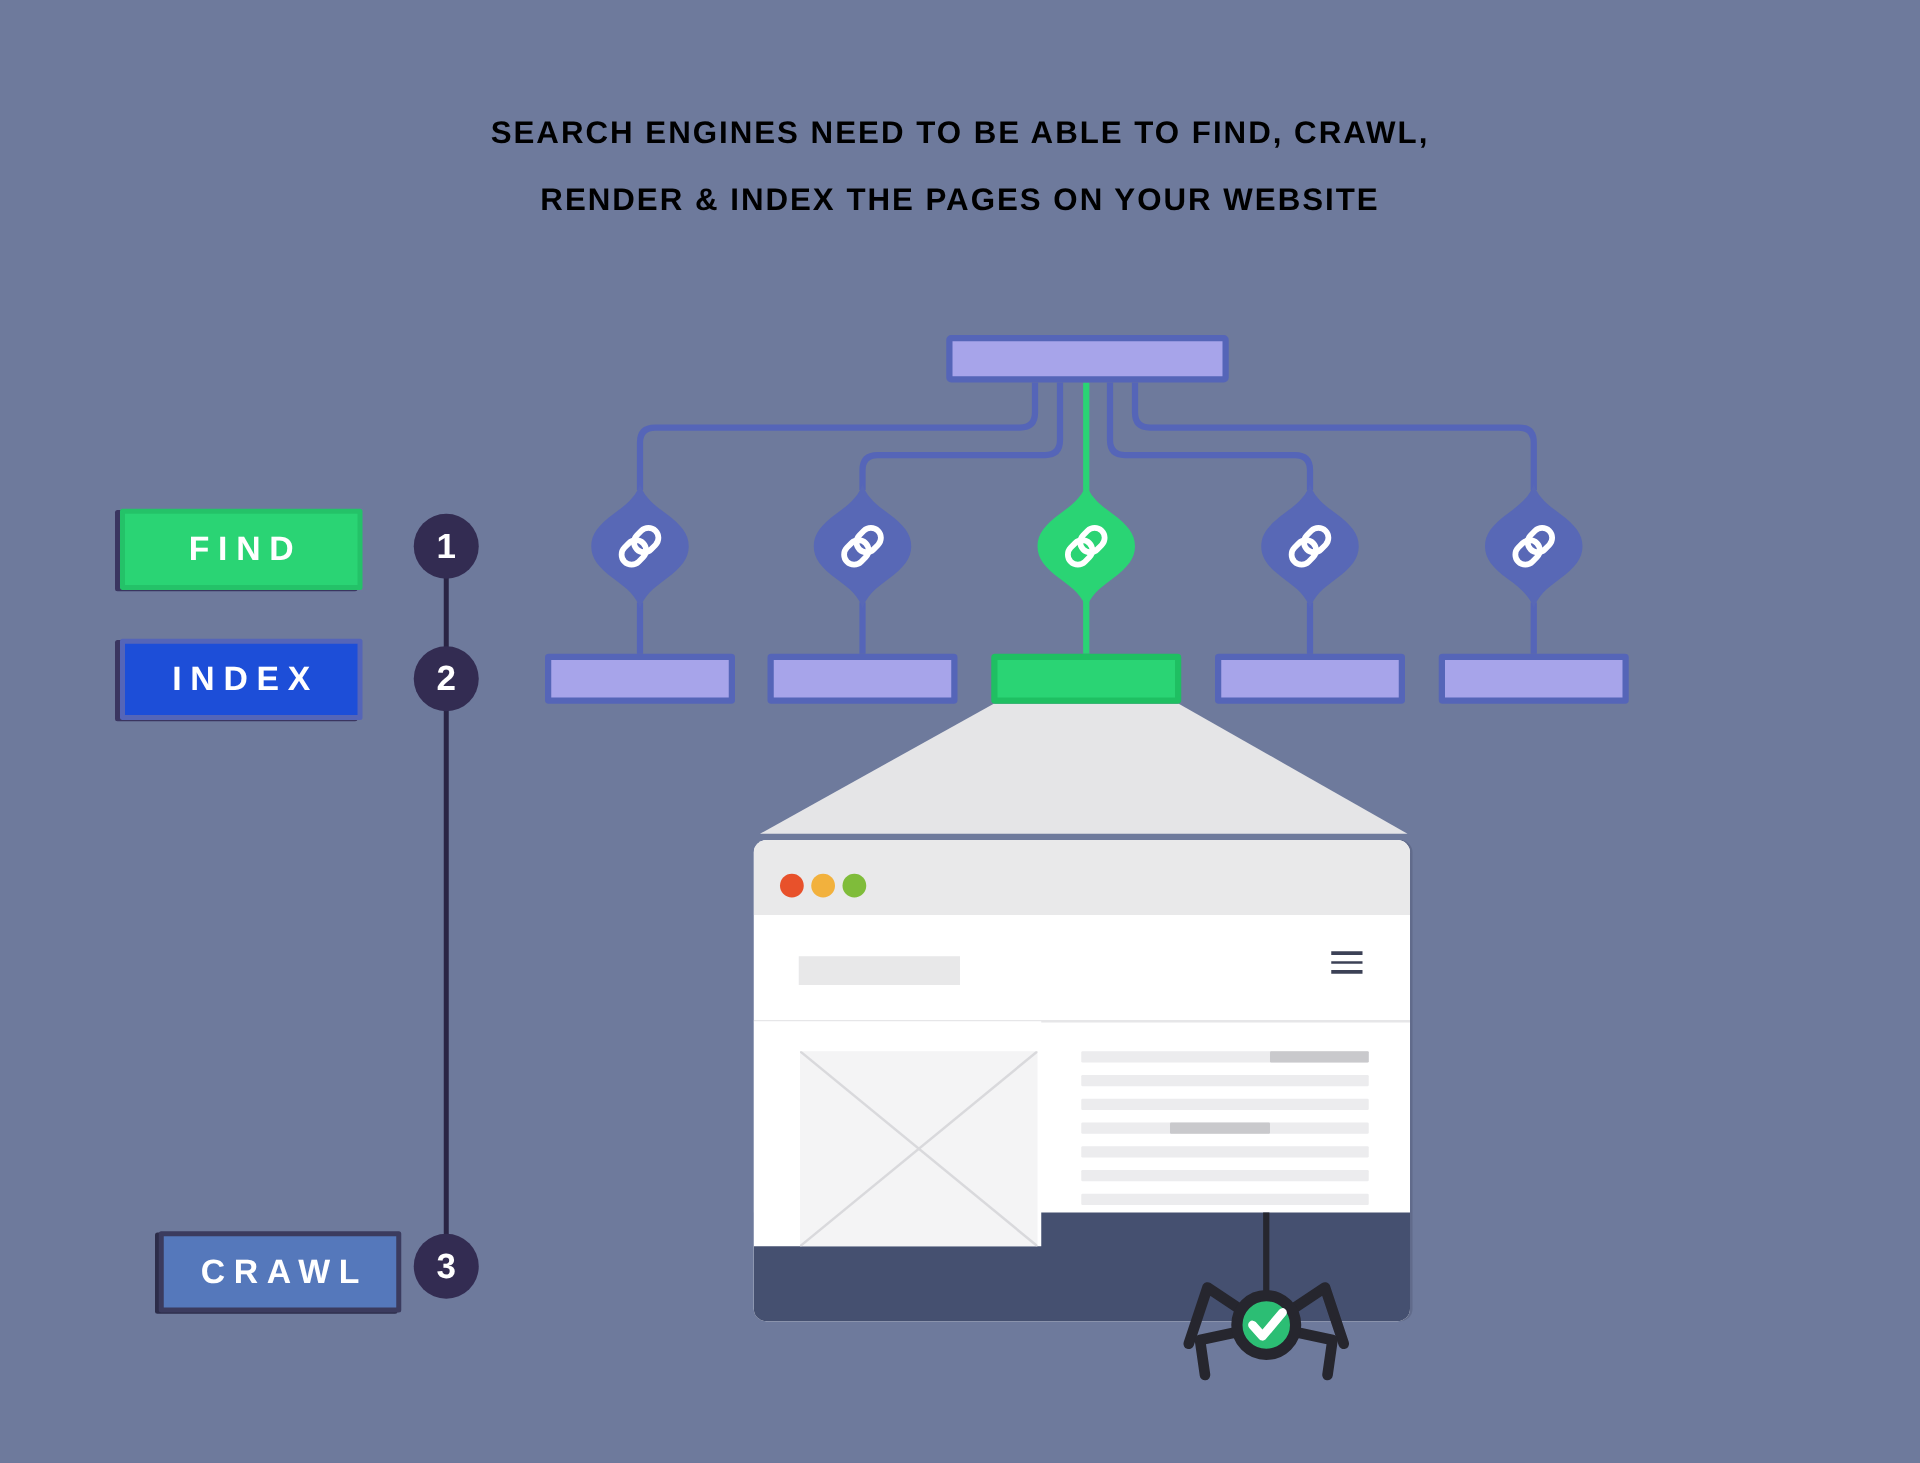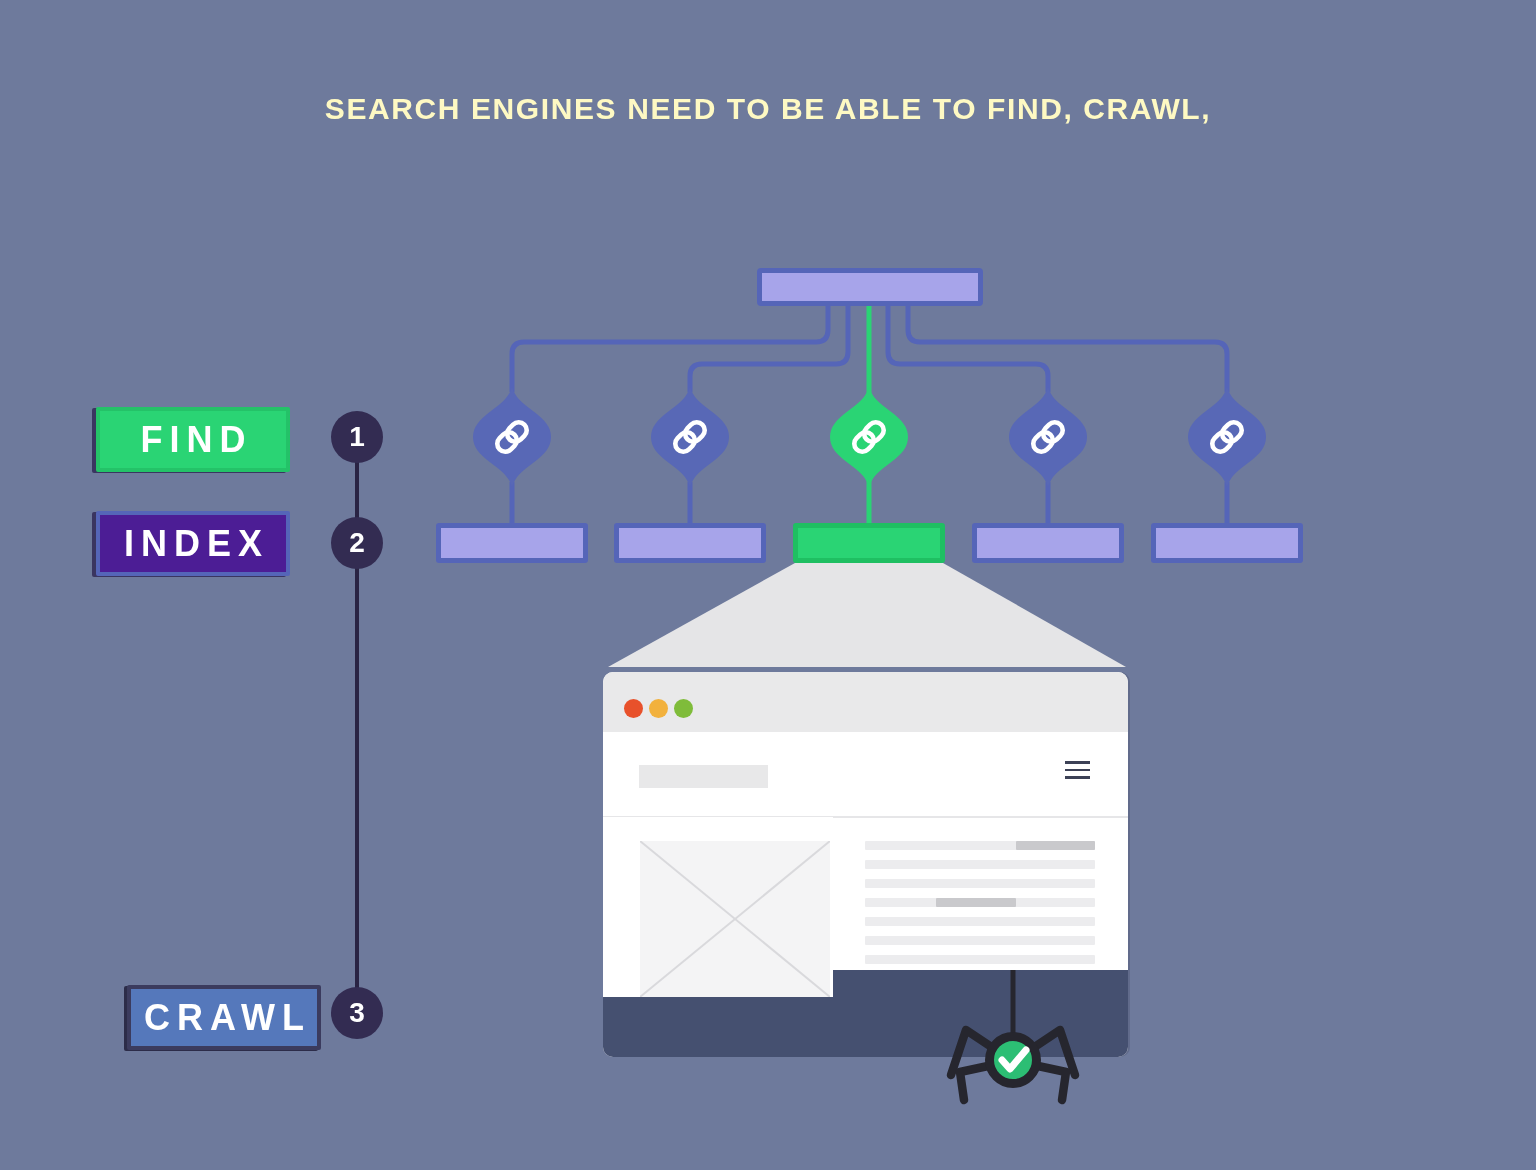--- a/index.html
+++ b/index.html
@@ -3,46 +3,46 @@
 <meta charset="utf-8">
 <style>
   html,body{margin:0;padding:0;background:#6e7a9c;}
   .canvas{
     position:relative;width:1536px;height:1170px;background:#6e7a9c;
     font-family:"Liberation Sans",sans-serif;overflow:hidden;
   }
   
   .title-line{
     position:absolute;left:0;width:100%;text-align:center;
-    color:#fef9c3;font-size:30px;font-weight:bold;letter-spacing:1.6px;
+    color:#000000;font-size:25px;font-weight:bold;letter-spacing:1.6px;
   }
   .title-line.l1{top:92px;}
   .title-line.l2{top:146px;}
 
   
   .overlay{position:absolute;left:0;top:0;z-index:1;}
 
   
   .node-box{
     position:absolute;box-sizing:border-box;border-radius:4px;z-index:2;
     background:#a7a4ea;border:5px solid #5565b8;
   }
   .node-box.root{left:757px;top:268px;width:226px;height:38px;}
   .node-box.leaf{top:523px;width:152px;height:40px;border-radius:3px;}
   .node-box.leaf.green{background:#2ad474;border-color:#1fbf62;}
 
   
   .step-btn{
     position:absolute;left:96px;width:194px;height:65px;box-sizing:border-box;
     display:flex;align-items:center;justify-content:center;border-radius:2px;
-    color:#ffffff;font-size:36px;font-weight:600;letter-spacing:7px;
+    color:#ffffff;font-size:27px;font-weight:600;letter-spacing:7px;
     text-indent:7px;z-index:2;
   }
   .step-btn.find {top:407px;background:#2ad474;border:4px solid #24c268;box-shadow:-4px 1px 0 0 #3a3560;}
-  .step-btn.index{top:511px;background:#4c1d95;border:4px solid #5565b8;box-shadow:-4px 1px 0 0 #3a3560;}
+  .step-btn.index{top:511px;background:#1d4ed8;border:4px solid #5565b8;box-shadow:-4px 1px 0 0 #3a3560;}
   .step-btn.crawl{top:985px;background:#5578bb;border:4px solid #3b3b5e;box-shadow:-3px 1px 0 0 #2c2c49;margin-left:31px;}
 
   
   .timeline{position:absolute;left:355px;top:437px;width:4px;height:576px;background:#2a2444;z-index:2;}
   .num-circle{
     position:absolute;left:331px;width:52px;height:52px;border-radius:50%;
     background:#332c52;color:#fff;display:flex;align-items:center;justify-content:center;
     font-size:28px;font-weight:bold;z-index:3;
   }
   .num-circle.n1{top:411px;}
@@ -75,20 +75,21 @@
   .txt-seg{position:absolute;top:0;height:9px;background:#c9c9cc;border-radius:1px;}
 
   .spider-svg{position:absolute;left:0;top:0;z-index:4;}
 </style>
 </head>
 <body>
 
 <div class="canvas">
 
   <div class="title-line l1">SEARCH ENGINES NEED TO BE ABLE TO FIND, CRAWL,</div>
+  <div class="title-line l2">RENDER &amp; INDEX THE PAGES ON YOUR WEBSITE</div>
 
   <svg class="overlay" width="1536" height="1170" viewBox="0 0 1536 1170">
     <defs>
       <path id="diamond" d="M0,-50 C3,-40 10,-34 21,-26 C33,-17 39,-10 39,0
                            C39,10 33,17 21,26 C10,34 3,40 0,50
                            C-3,40 -10,34 -21,26 C-33,17 -39,10 -39,0
                            C-39,-10 -33,-17 -21,-26 C-10,-34 -3,-40 0,-50 Z"></path>
       <g id="chain">
         <g transform="rotate(-45)">
           <rect x="-17.5" y="-8" width="21" height="16" rx="8" fill="none" stroke="#ffffff" stroke-width="4.6"></rect>

